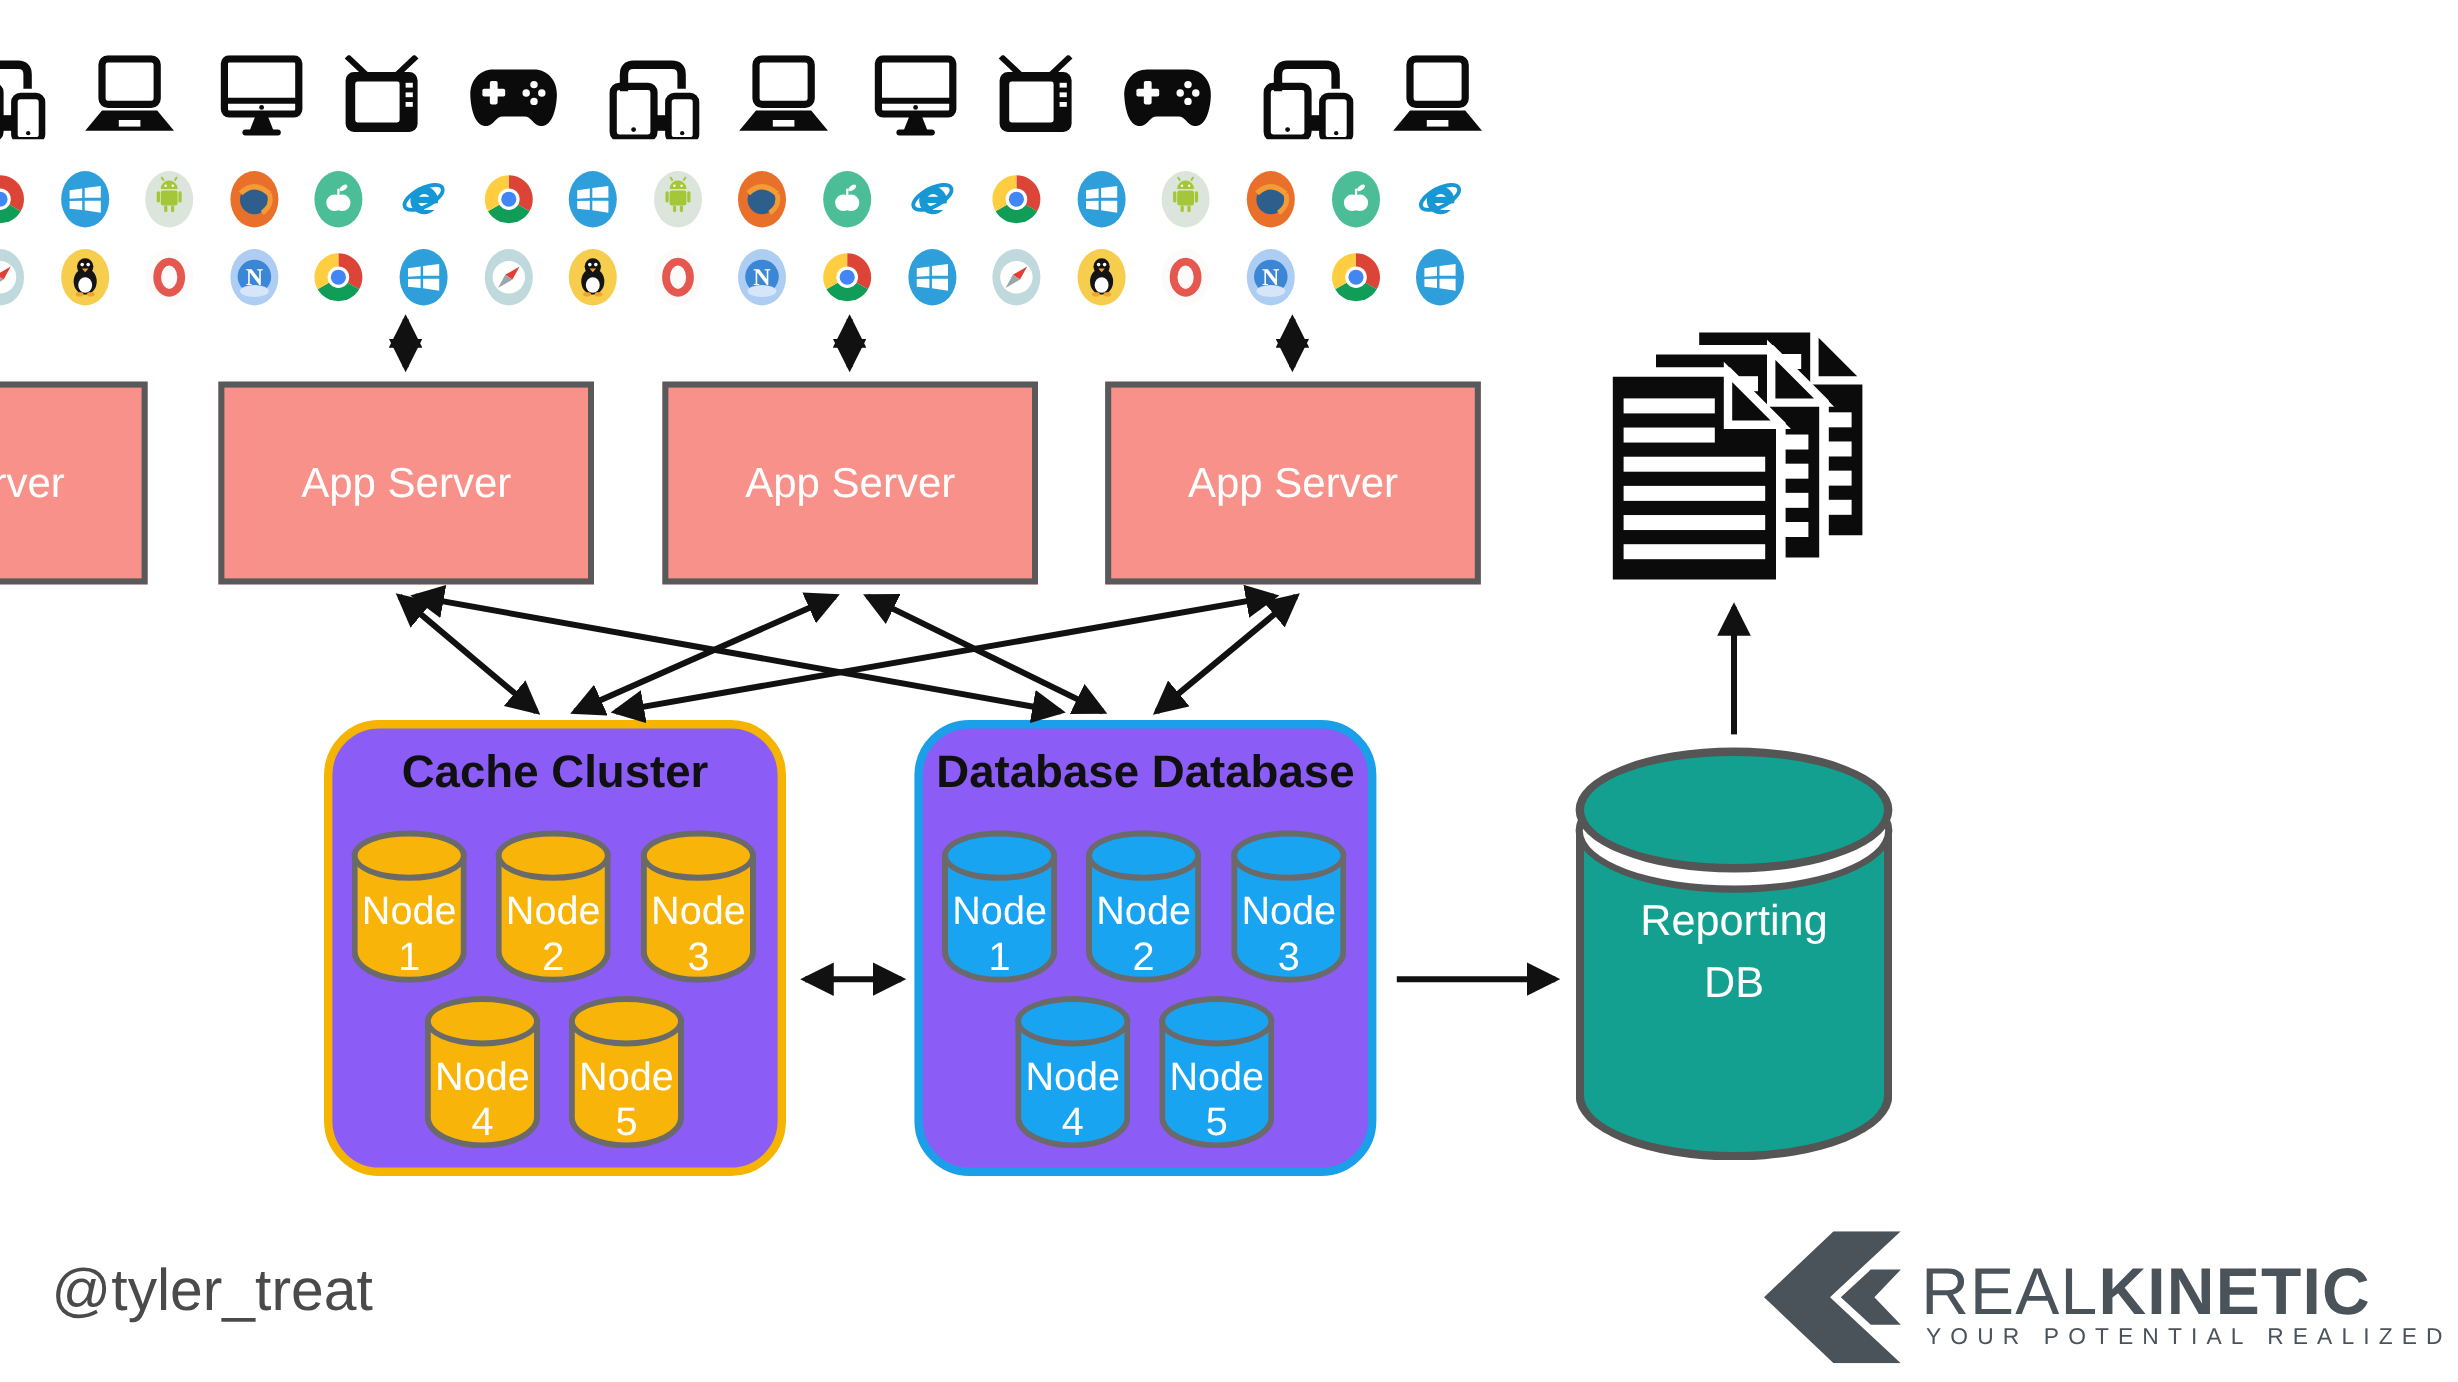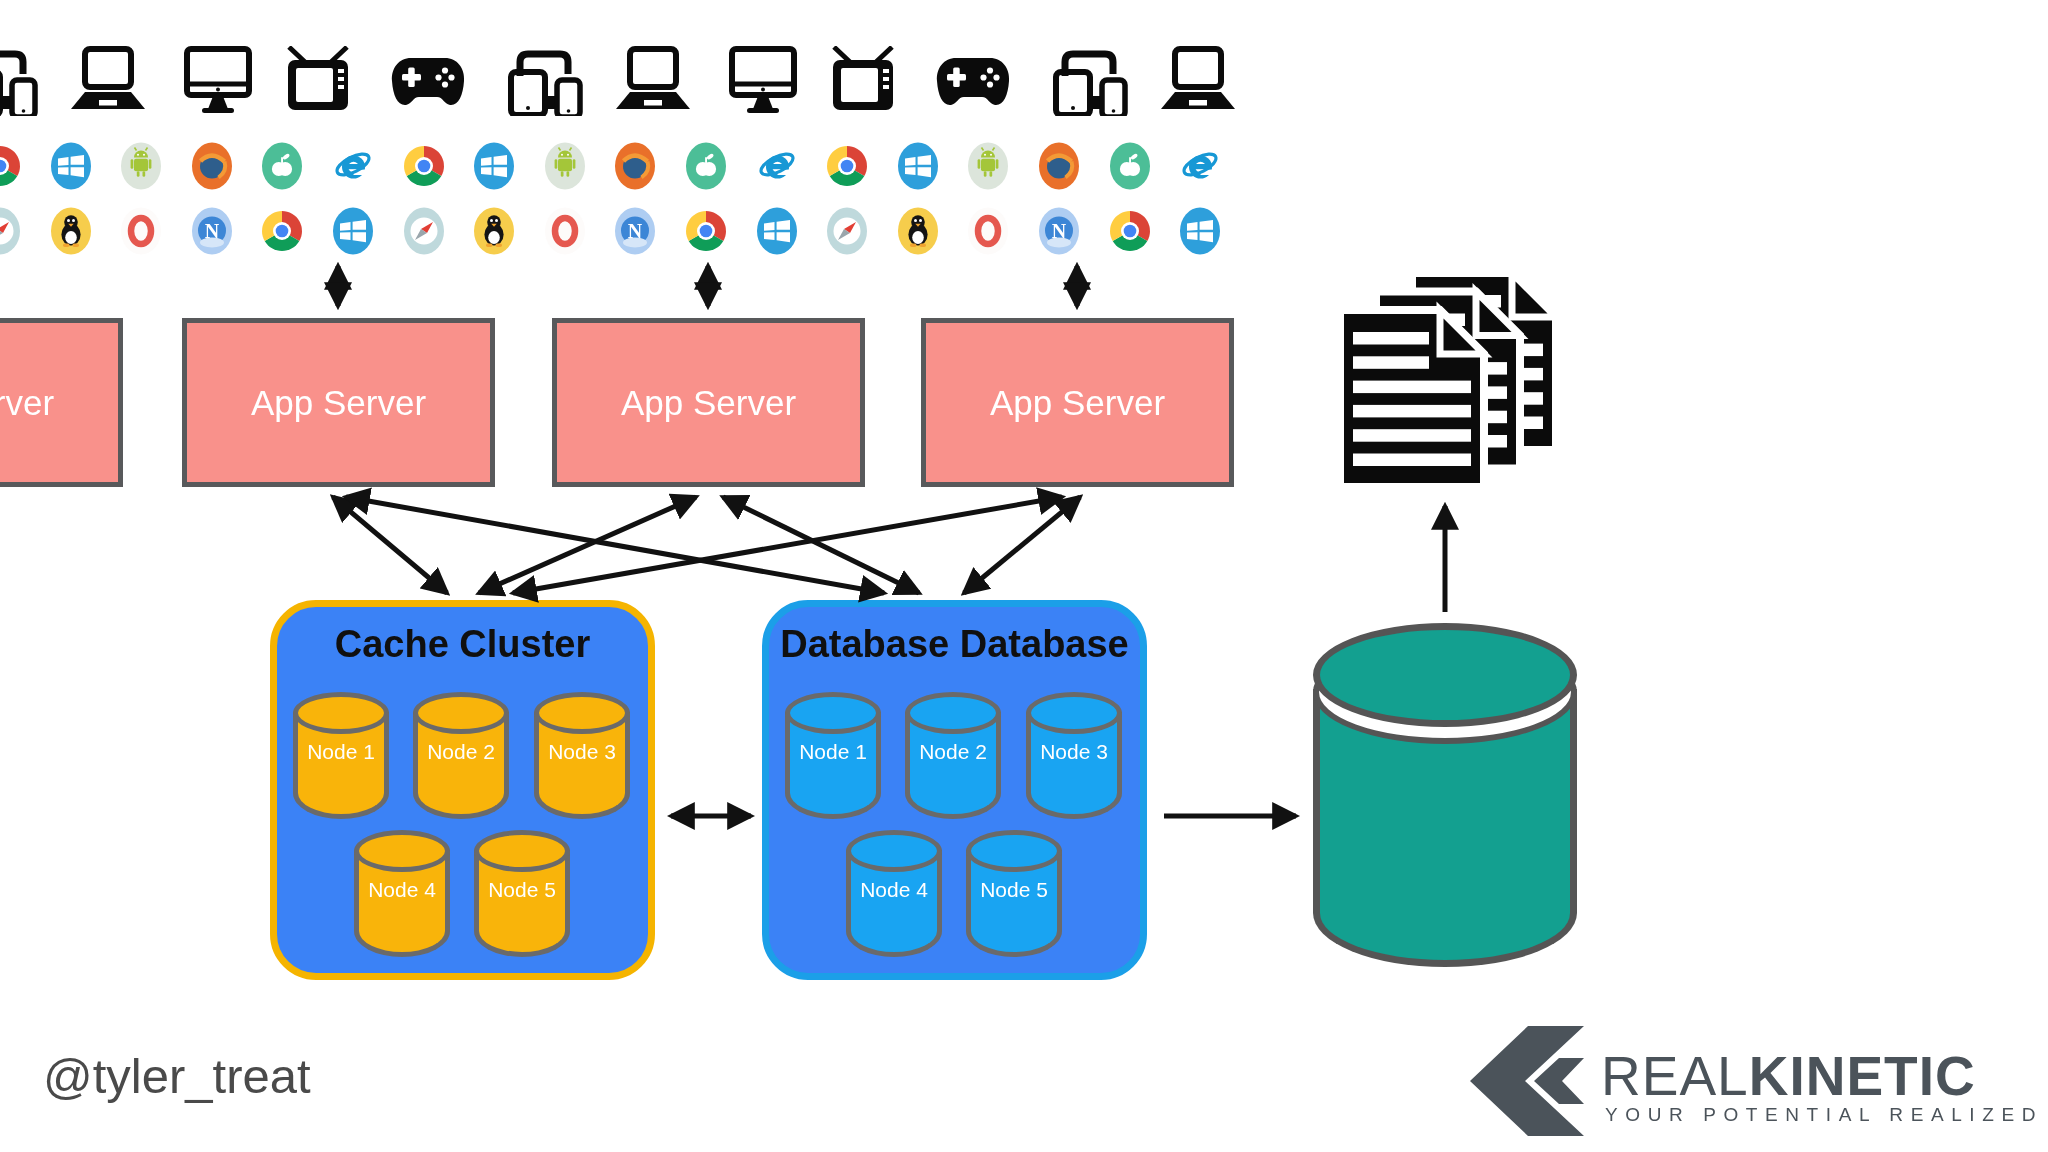--- a/index.html
+++ b/index.html
@@ -6,31 +6,31 @@
   body{width:2048px;height:1152px;position:relative;background:#ffffff;overflow:hidden;
        font-family:"Liberation Sans",sans-serif;}
   .icon-slot{position:absolute;}
   .icon-slot svg{display:block;}
   
   .app-box{position:absolute;top:318px;width:313px;height:169px;background:#F9918B;
            border:5px solid #58595B;box-sizing:border-box;display:flex;align-items:center;
            justify-content:center;color:#ffffff;font-size:35px;}
   
   .cluster{position:absolute;top:600px;width:385px;height:380px;border-radius:46px;
-           border:7px solid #84cc16;background:#3b82f6;box-sizing:border-box;}
+           border:7px solid #84cc16;background:#8b5cf6;box-sizing:border-box;}
   .cluster-title{position:absolute;top:16px;left:0;width:100%;text-align:center;
                  font-size:38px;font-weight:bold;color:#101010;}
   
   .node{position:absolute;width:96px;height:127px;}
   .node-cap{position:absolute;top:0;left:0;right:0;height:42px;border:5px solid #6A6A6A;
             border-radius:50%;box-sizing:border-box;}
   .node-body{position:absolute;top:20px;left:0;right:0;bottom:0;border:5px solid #6A6A6A;
              border-top:none;border-radius:0 0 48px 48px / 0 0 26px 26px;box-sizing:border-box;}
   .node-label{position:absolute;top:48px;left:0;width:100%;text-align:center;color:#ffffff;
-              font-size:21px;}
+              font-size:33px;}
   
   .bigcyl{position:absolute;left:1313px;top:623px;width:264px;height:344px;}
   .bigcyl-body{position:absolute;left:0;right:0;top:66px;bottom:0;background:#13A090;
                border:7px solid #555555;border-top:none;box-sizing:border-box;
                border-radius:0 0 50% 50% / 0 0 54px 54px;}
   .bigcyl-gap{position:absolute;left:0;right:0;top:17px;height:104px;background:#ffffff;
               border:6px solid #555555;border-radius:50%;box-sizing:border-box;}
   .bigcyl-cap{position:absolute;left:0;right:0;top:0;height:104px;background:#13A090;
               border:7px solid #555555;border-radius:50%;box-sizing:border-box;}
   .bigcyl-label{position:absolute;top:118px;left:0;width:100%;text-align:center;color:#ffffff;
@@ -571,20 +571,24 @@
         <div class="node-cap" style="background:#19A4F2"></div>
         <div class="node-label">Node 5</div>
       </div>
     </div>
 </div>
 
 <div class="bigcyl">
   <div class="bigcyl-body"></div>
   <div class="bigcyl-gap"></div>
   <div class="bigcyl-cap"></div>
+  <div class="bigcyl-label">
+    <div>Reporting</div>
+    <div>DB</div>
+  </div>
 </div>
 
 <svg class="overlay" width="2048" height="1152" viewBox="0 0 2048 1152">
   <defs>
     <marker id="ah" viewBox="0 0 10 10" refX="8.5" refY="5" markerWidth="5.6" markerHeight="5.6" orient="auto-start-reverse">
       <path d="M0,0 L10,5 L0,10 Z" fill="#111111"></path>
     </marker>
   </defs>
   <g stroke="#111111" stroke-width="5">
     <line x1="338" y1="266" x2="338" y2="306" marker-start="url(#ah)" marker-end="url(#ah)"></line>

